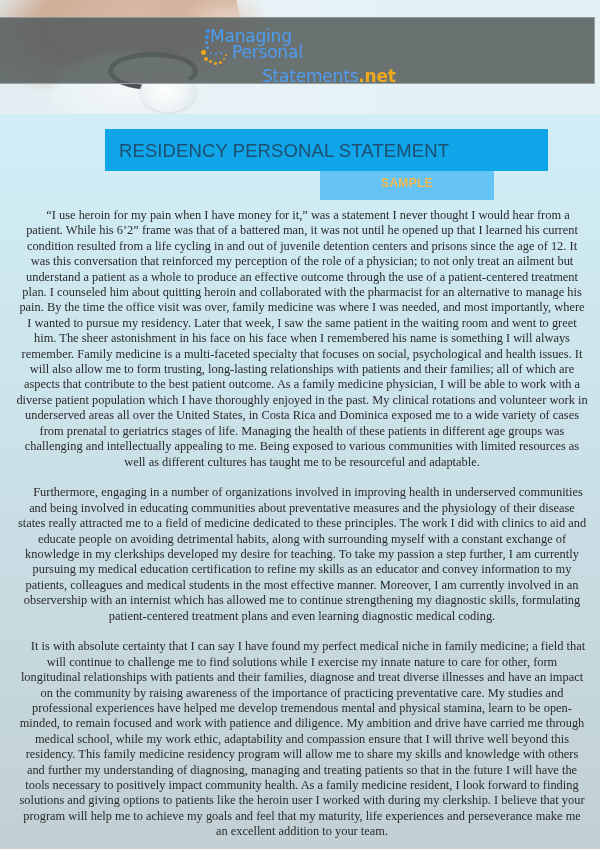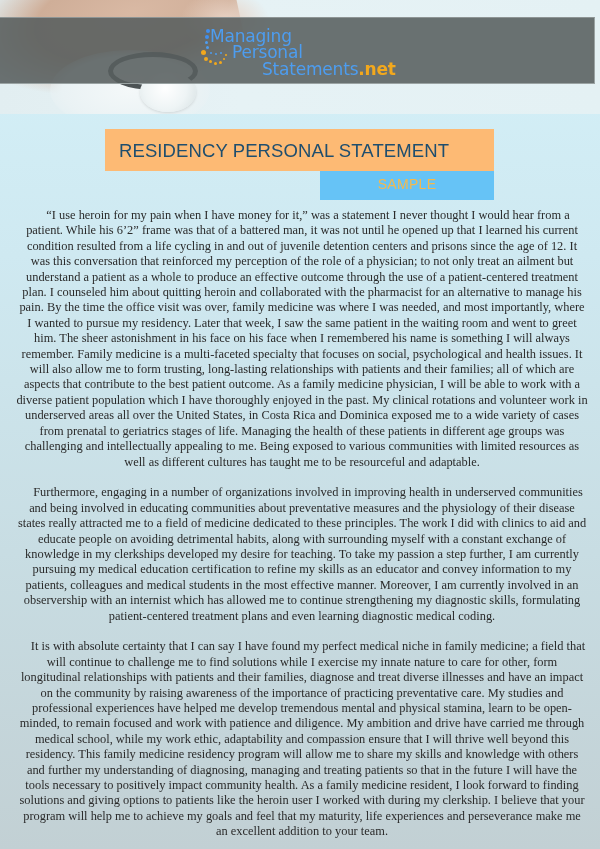--- a/index.html
+++ b/index.html
@@ -41,40 +41,40 @@
   }
   .logo { position: absolute; left: 196px; top: 27px; width: 240px; height: 54px; }
   .logo .dots { position: absolute; left: 0; top: 0; width: 40px; height: 48px; }
   .logo .dot { position: absolute; border-radius: 50%; }
   .logo .w1, .logo .w2, .logo .w3 {
     position: absolute; font-family: "DejaVu Sans", "Liberation Sans", sans-serif;
     color: #4d9df0; font-size: 17px; line-height: 17px; letter-spacing: -0.2px; white-space: nowrap;
   }
   .logo .w1 { left: 14px; top: 1px; }
   .logo .w2 { left: 36px; top: 17px; }
-  .logo .w3 { left: 66px; top: 34px; }
+  .logo .w3 { left: 66px; top: 41px; }
   .logo .net { color: #f2a81d; font-weight: bold; }
 
   .title-box {
-    position: absolute; left: 105px; top: 129px; width: 389px; height: 42px;
-    background: #fdba74;
+    position: absolute; left: 105px; top: 129px; width: 443px; height: 42px;
+    background: #0ea5e9;
   }
   .title-box span {
     position: absolute; left: 14px; top: 11px;
     font-family: "Liberation Sans", "DejaVu Sans", sans-serif;
     font-size: 18.5px; color: #1f4e6e; letter-spacing: 0.1px; white-space: nowrap;
   }
   .sample-box {
     position: absolute; left: 320px; top: 171px; width: 174px; height: 29px;
     background: #66c3f6;
   }
   .sample-box span {
     position: absolute; left: 0; right: 0; top: 5px; text-align: center;
     font-family: "Liberation Sans", "DejaVu Sans", sans-serif;
-    font-size: 14px; font-weight: normal; color: #f4b94e; letter-spacing: 0.3px;
+    font-size: 12px; font-weight: bold; color: #f4b94e; letter-spacing: 0.3px;
   }
 
   .body-text {
     position: absolute; left: 16px; top: 208px; width: 572px;
     font-size: 12.4px; line-height: 15.4px; color: #2a2a2a;
   }
   .body-text p { margin: 0 0 15.4px 0; text-indent: 12px; text-align: center; }
 </style>
 </head>
 <body>

